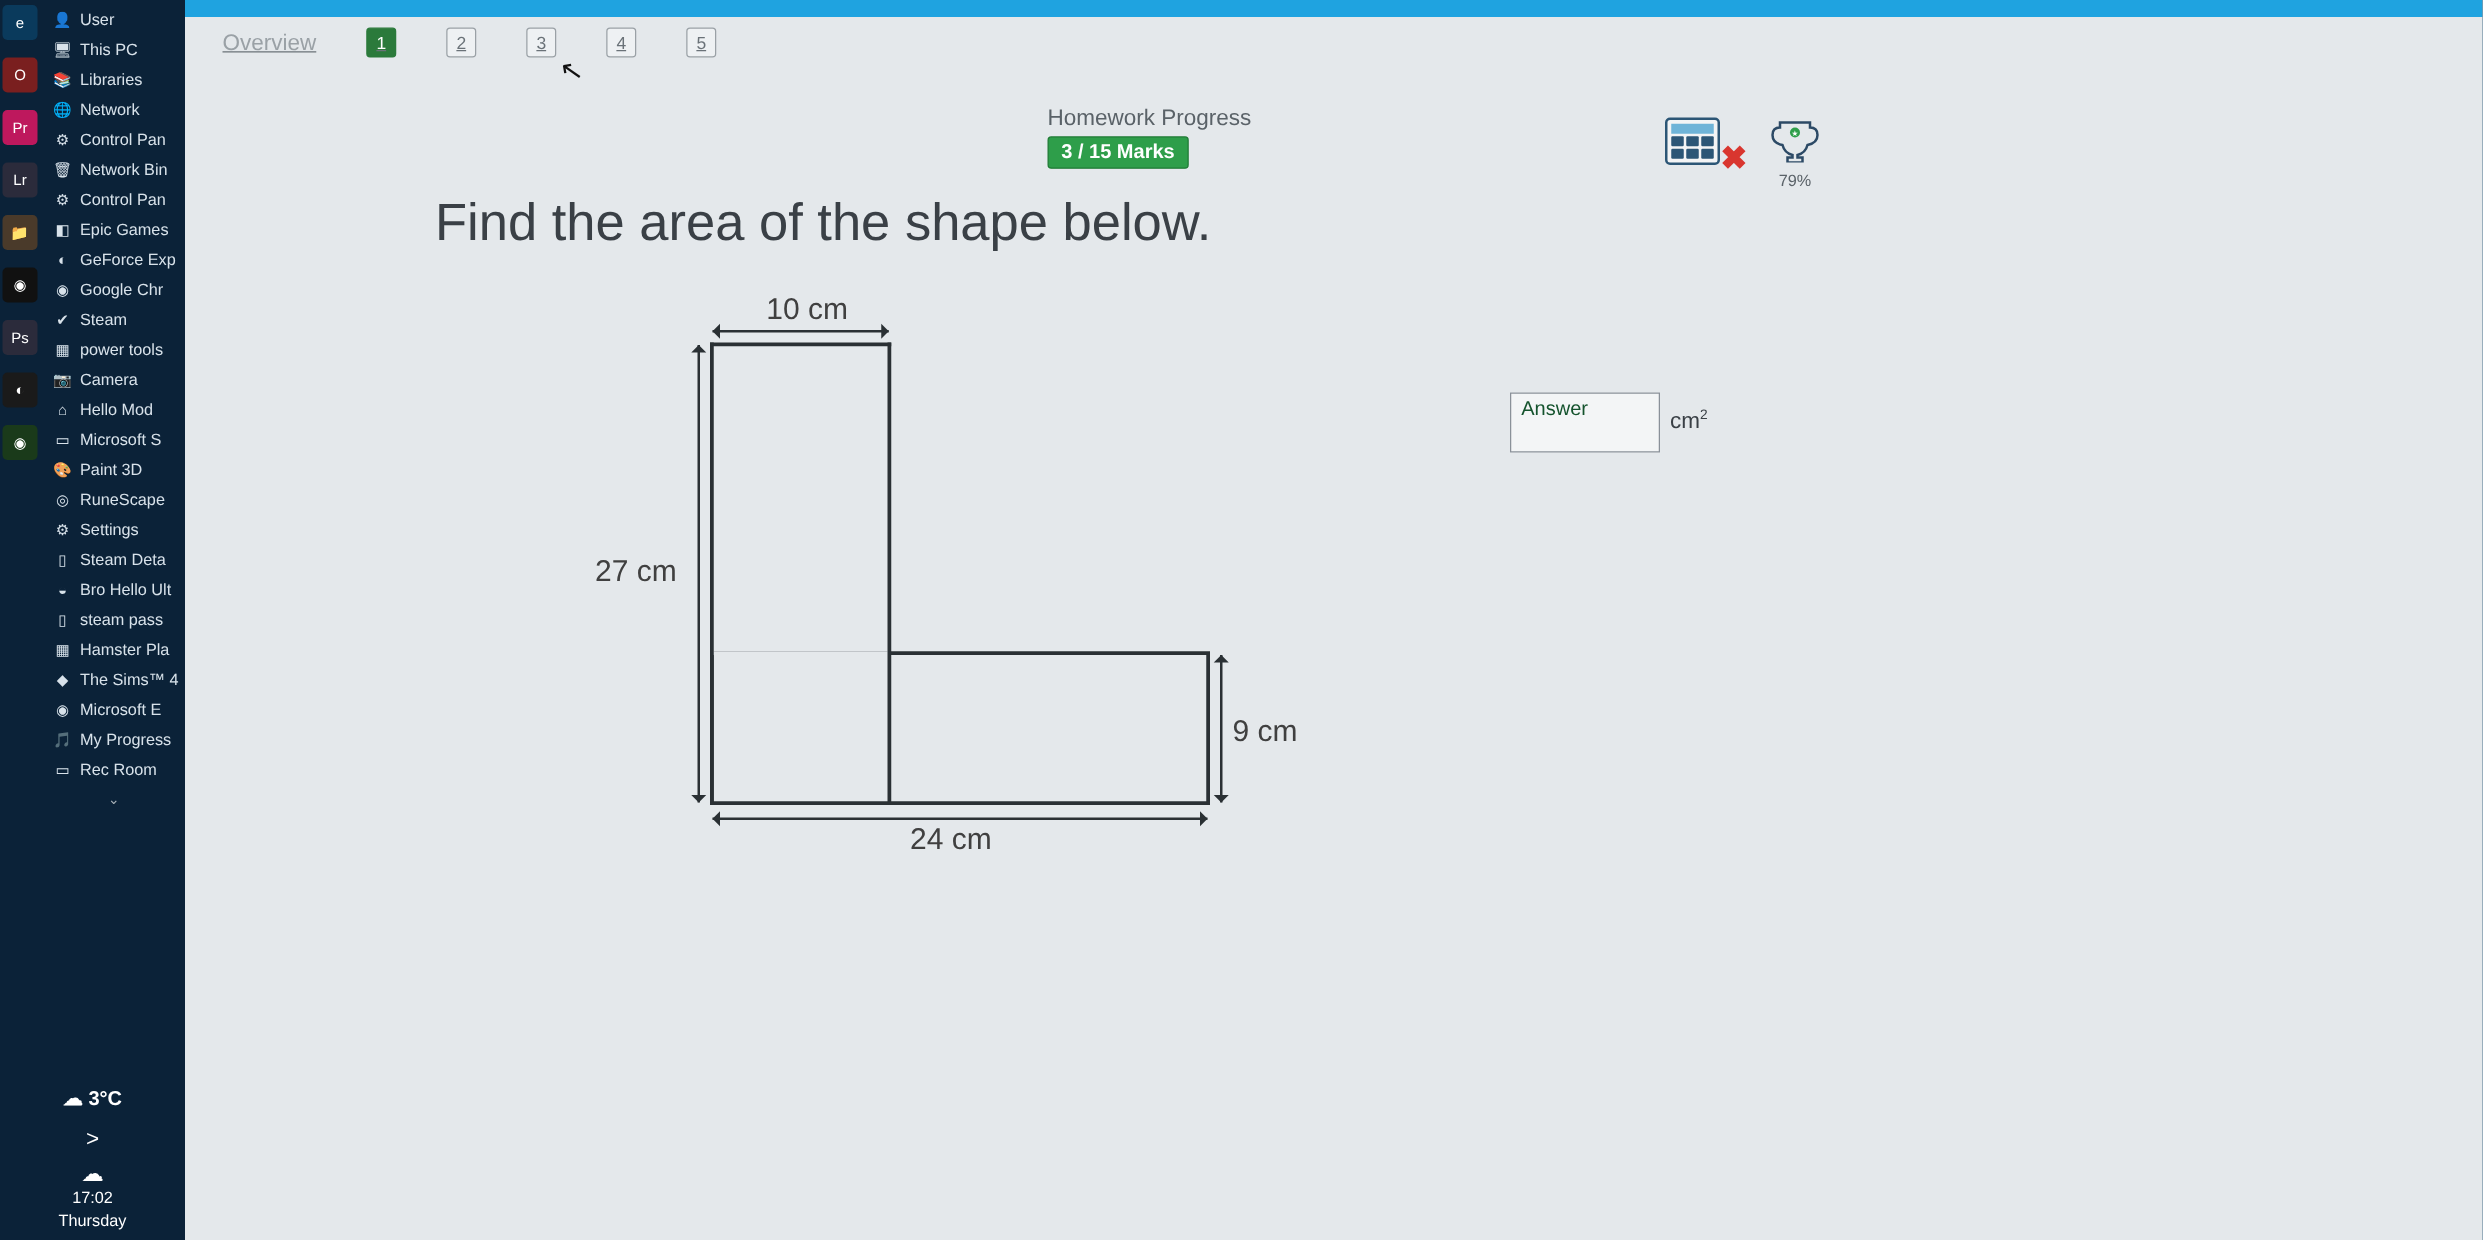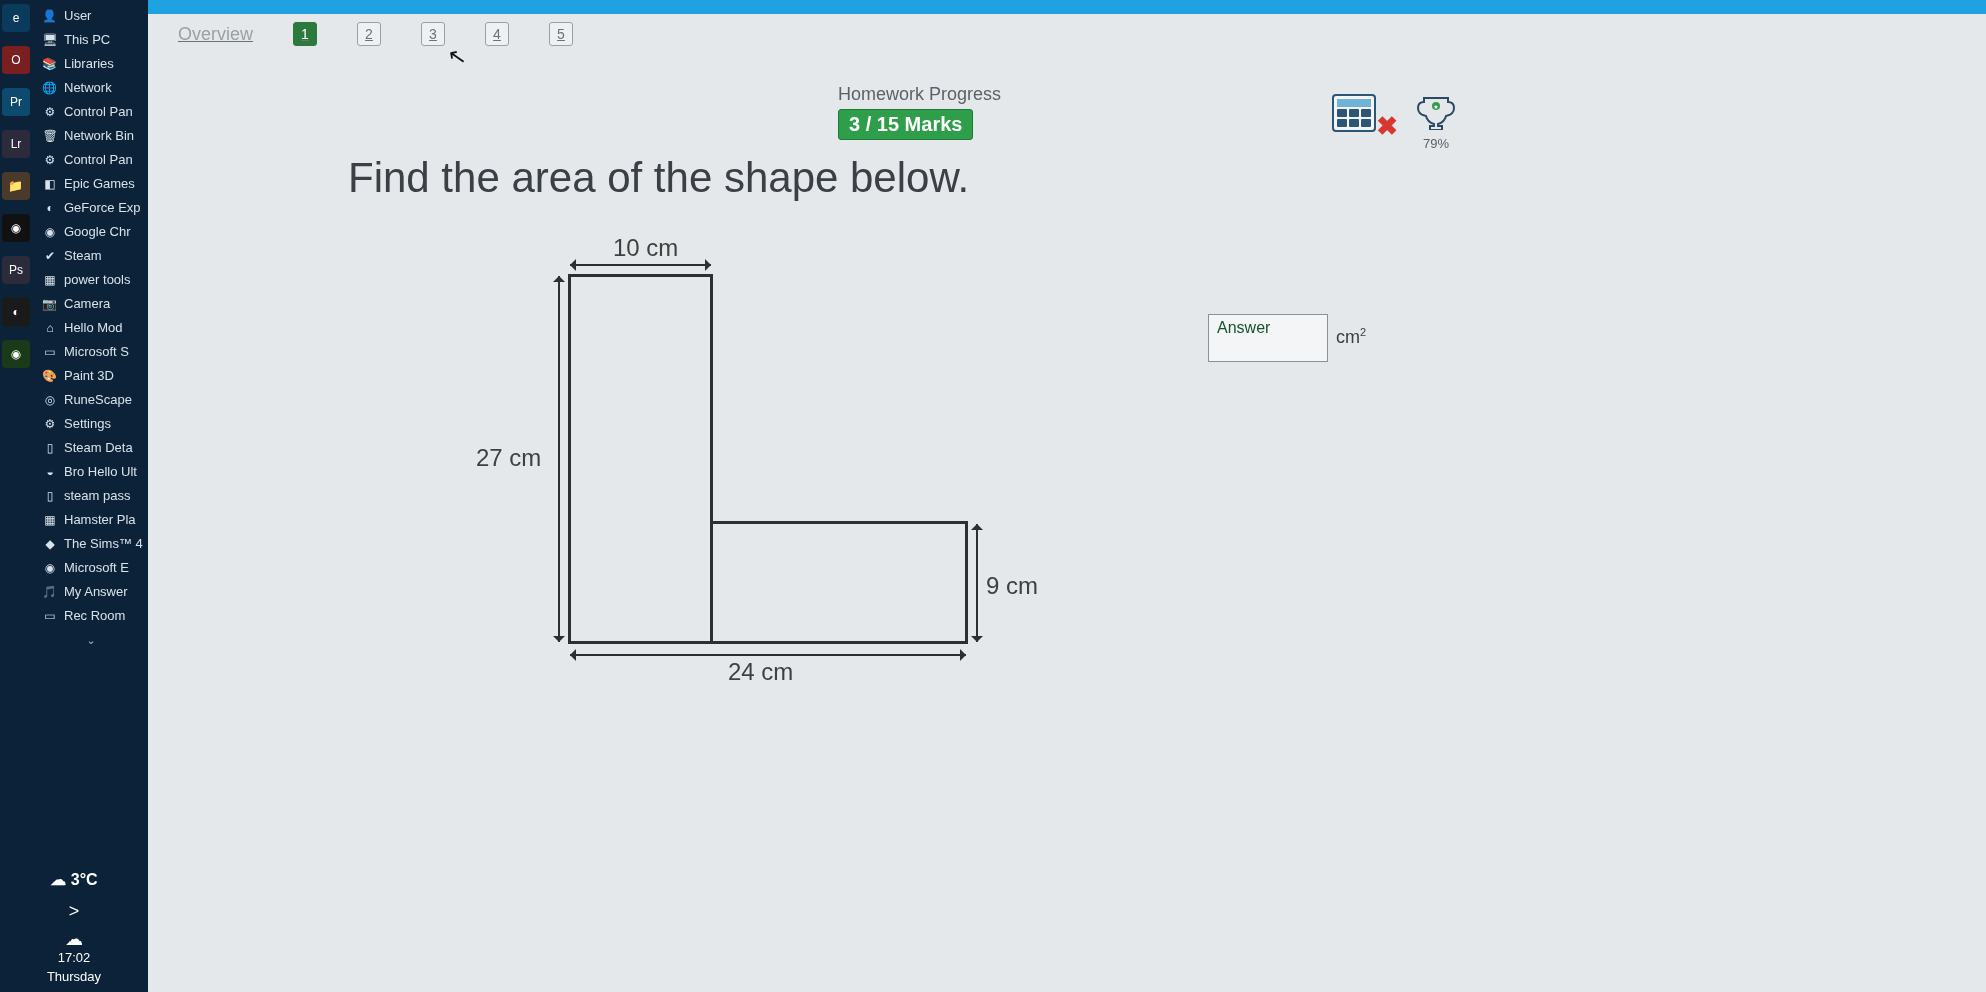--- a/index.html
+++ b/index.html
@@ -19,21 +19,21 @@
 .app-content { background:#e4e8eb; height:100%; position:relative; }
 
 .topbar { display:flex; align-items:center; gap:40px; padding: 8px 20px; font-size:18px; color:#6a7278;text-decoration:underline;}
 .topbar .ov { color:#9aa1a6; }
 .qtab { width:24px; height:24px; border:1px solid #9aa1a6; border-radius:3px; display:flex; align-items:center; justify-content:center; font-size:14px; color:#6a7278; background:#eef1f3;}
 .qtab.current { background:#2b7a3b; color:#fff; border-color:#2b7a3b;}
 .qp-label { color:#9aa1a6; font-size:18px; padding:4px 20px;}
 
 .hw-prog { position:absolute; left:680px; top:70px; }
 .hw-prog .lbl { font-size:18px; color:#5a6268; }
-.badge { display:inline-block; margin-top:4px; background:#2e9e4a; color:#fff; font-size:20px; font-weight:bold; padding:3px 10px; border-radius:3px; border:1px solid #1e7a34;}
+.badge { display:inline-block; margin-top:4px; background:#2e9e4a; color:#fff; font-size:16px; font-weight:bold; padding:3px 10px; border-radius:3px; border:1px solid #1e7a34;}
 
 .icons-right { position:absolute; right:520px; top:80px; display:flex; align-items:flex-start; gap:40px;}
 .calc-wrap { position:relative; }
 .calc-ic { width:44px; height:38px; background:#f3f4f5; border:2px solid #2c5676; border-radius:4px; display:grid; grid-template-columns:repeat(3,1fr); grid-template-rows:auto repeat(2,1fr); gap:2px; padding:3px;}
 .calc-ic .screen { grid-column:1/4; height:8px; background:#6fb4d8;}
 .calc-ic .b { background:#2c5676; border-radius:1px;}
 .red-x { position:absolute; right:-22px; bottom:-10px; color:#d9362f; font-size:26px; font-weight:bold;}
 .trophy-wrap { text-align:center; }
 .trophy-ic svg { width:40px; height:36px; }
 .trophy-pct { font-size:13px; color:#5a6268; margin-top:2px;}
@@ -68,21 +68,21 @@
 
 .cursor { position:absolute; left:290px; top:30px; font-size:22px; color:#111; transform:rotate(-10deg);}
 </style>
 </head>
 <body>
 
 <div class="desktop-sidebar">
   <div class="taskbar-icons">
     <div class="tb-ic" style="background:#0a3a5c">e</div>
     <div class="tb-ic" style="background:#7a1f1f">O</div>
-    <div class="tb-ic" style="background:#0c4a6e">Pr</div>
+    <div class="tb-ic" style="background:#be185d">Pr</div>
     <div class="tb-ic" style="background:#2b2b3b">Lr</div>
     <div class="tb-ic" style="background:#4a3a2a">📁</div>
     <div class="tb-ic" style="background:#111">◉</div>
     <div class="tb-ic" style="background:#2b2b3b">Ps</div>
     <div class="tb-ic" style="background:#1a1a1a">◐</div>
     <div class="tb-ic" style="background:#1a3a1a">◉</div>
   </div>
   <div style="margin-left:34px">
     <div class="desktop-item">
         <span class="icon">👤</span>
@@ -175,21 +175,21 @@
     <div class="desktop-item">
         <span class="icon">◆</span>
         <span>The Sims™ 4</span>
       </div>
     <div class="desktop-item">
         <span class="icon">◉</span>
         <span>Microsoft E</span>
       </div>
     <div class="desktop-item">
         <span class="icon">🎵</span>
-        <span>My Answer</span>
+        <span>My Progress</span>
       </div>
     <div class="desktop-item">
         <span class="icon">▭</span>
         <span>Rec Room</span>
       </div>
     <div class="desktop-item" style="justify-content:center; font-size:11px; color:#aeb6bc;">⌄</div>
   </div>
   <div class="weather">☁ <span>3°C</span></div>
   <div class="arrow">&gt;</div>
   <div style="text-align:center;font-size:18px;color:#fff;">☁</div>

